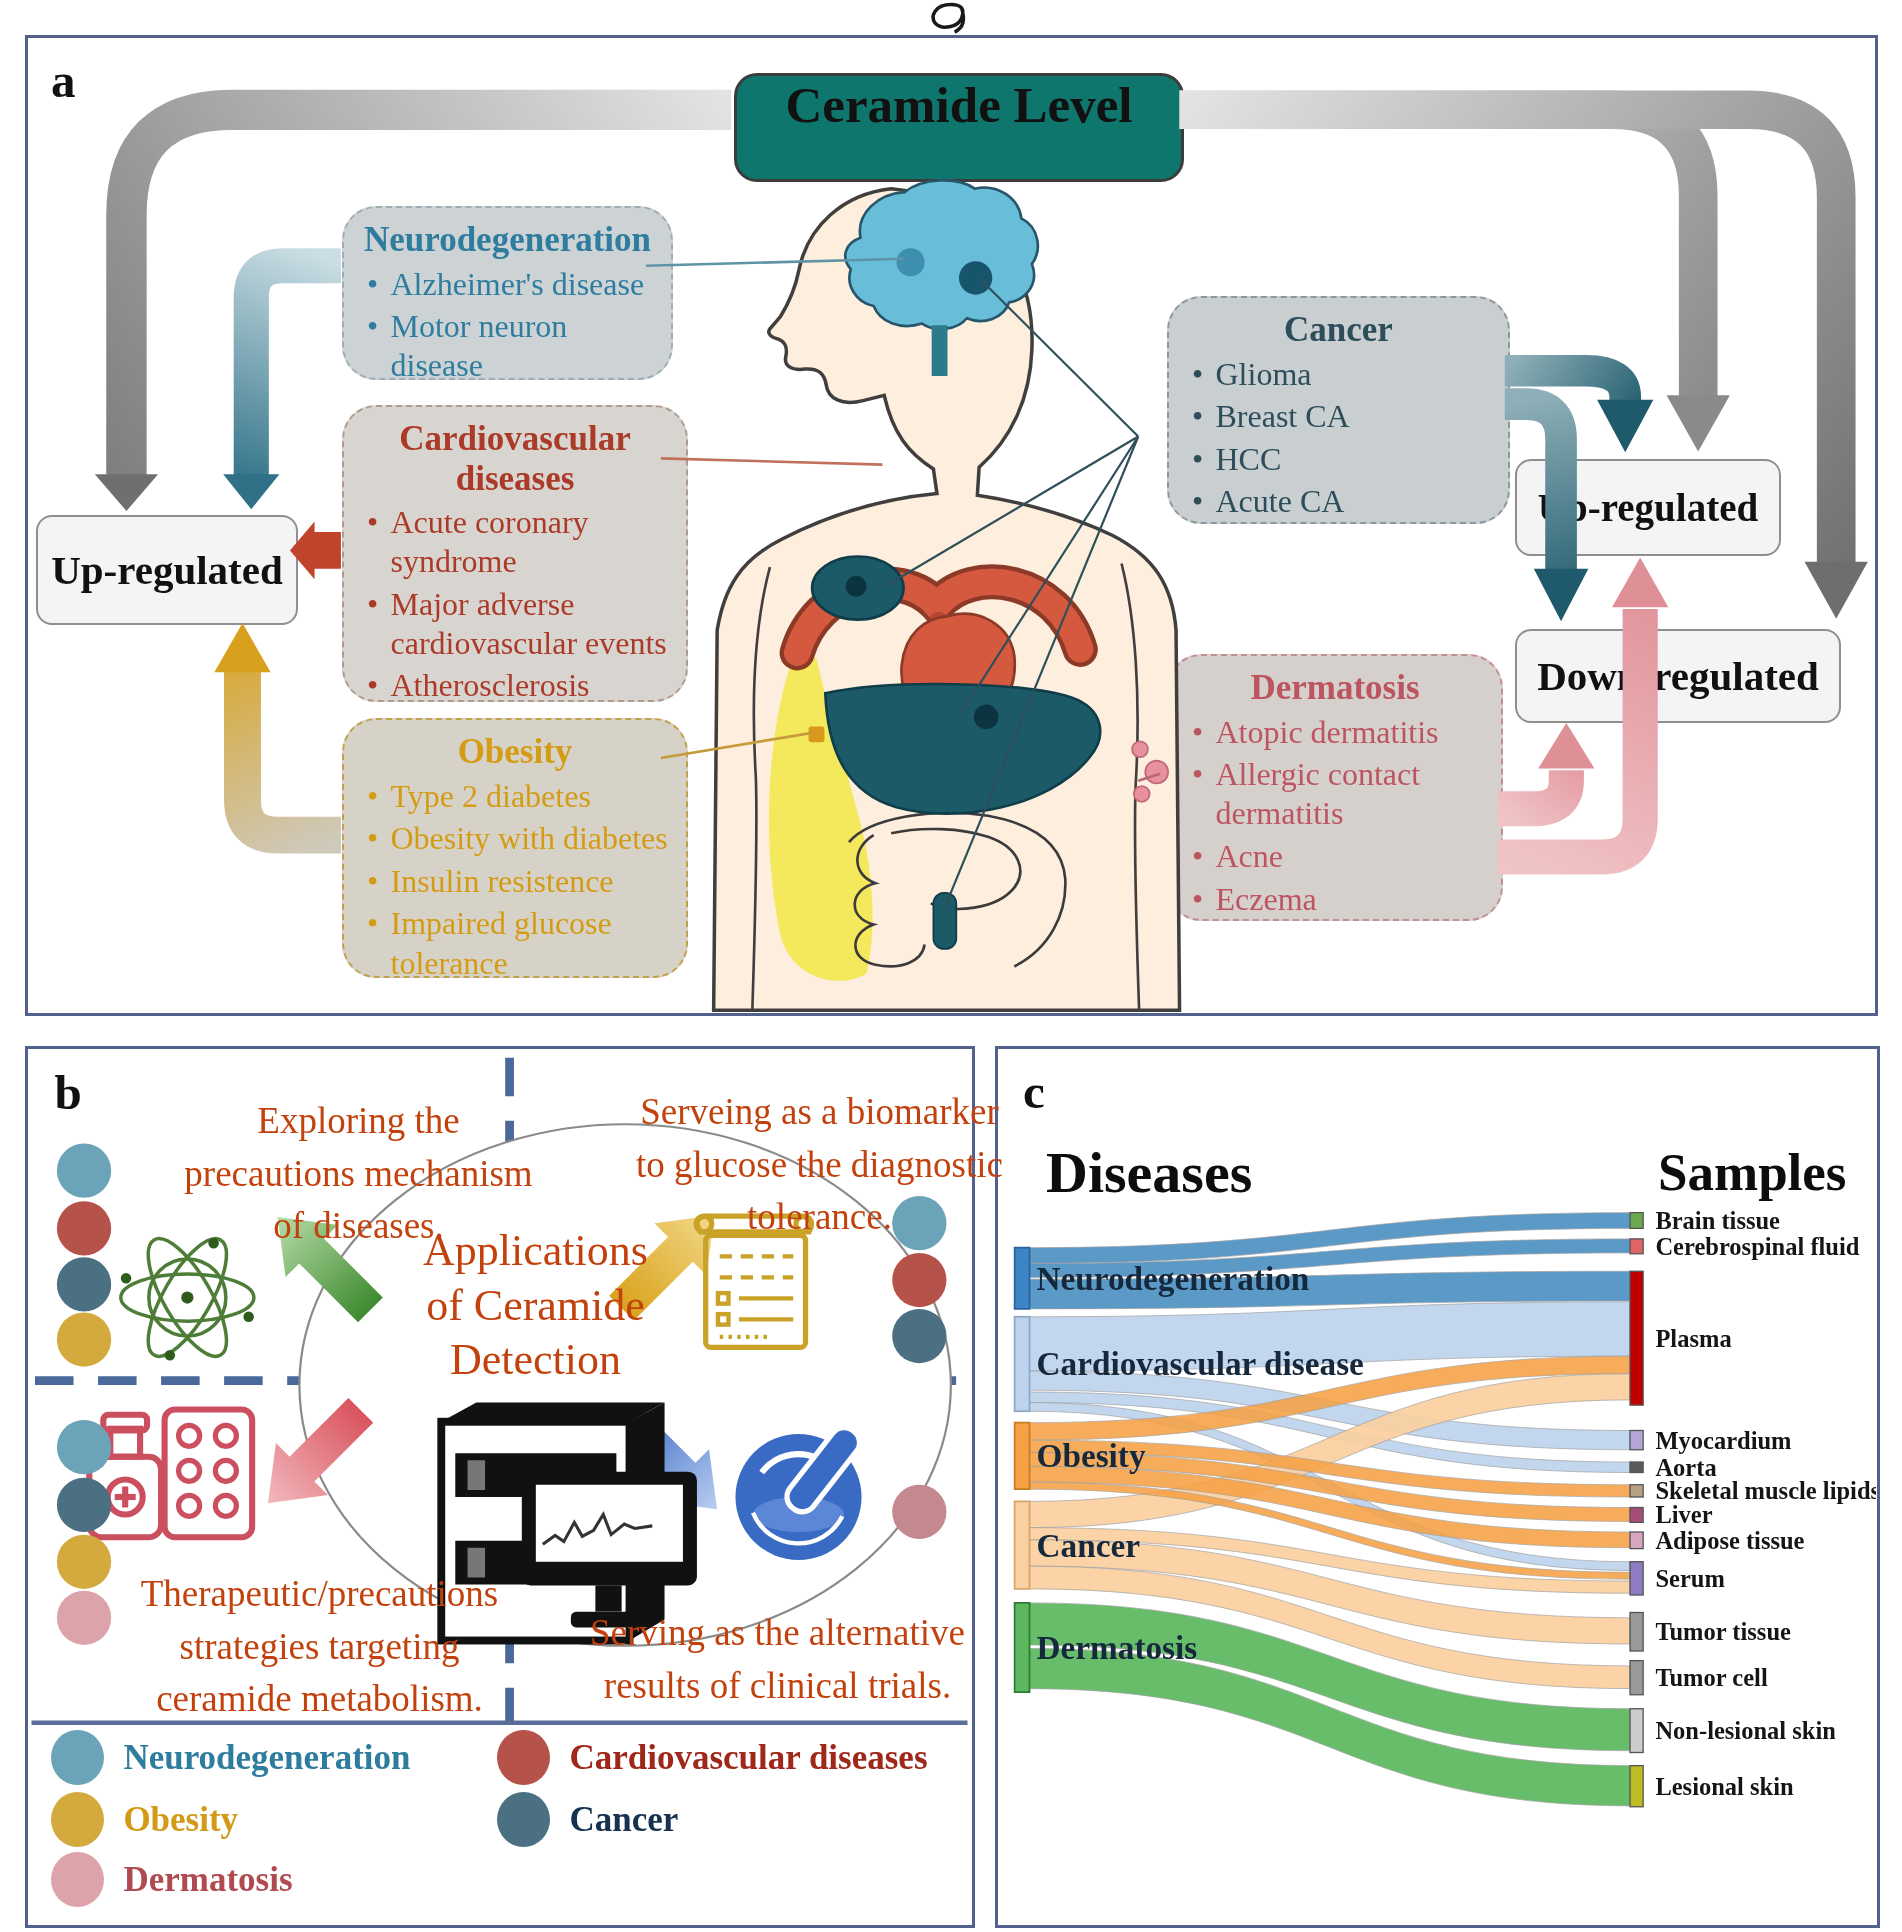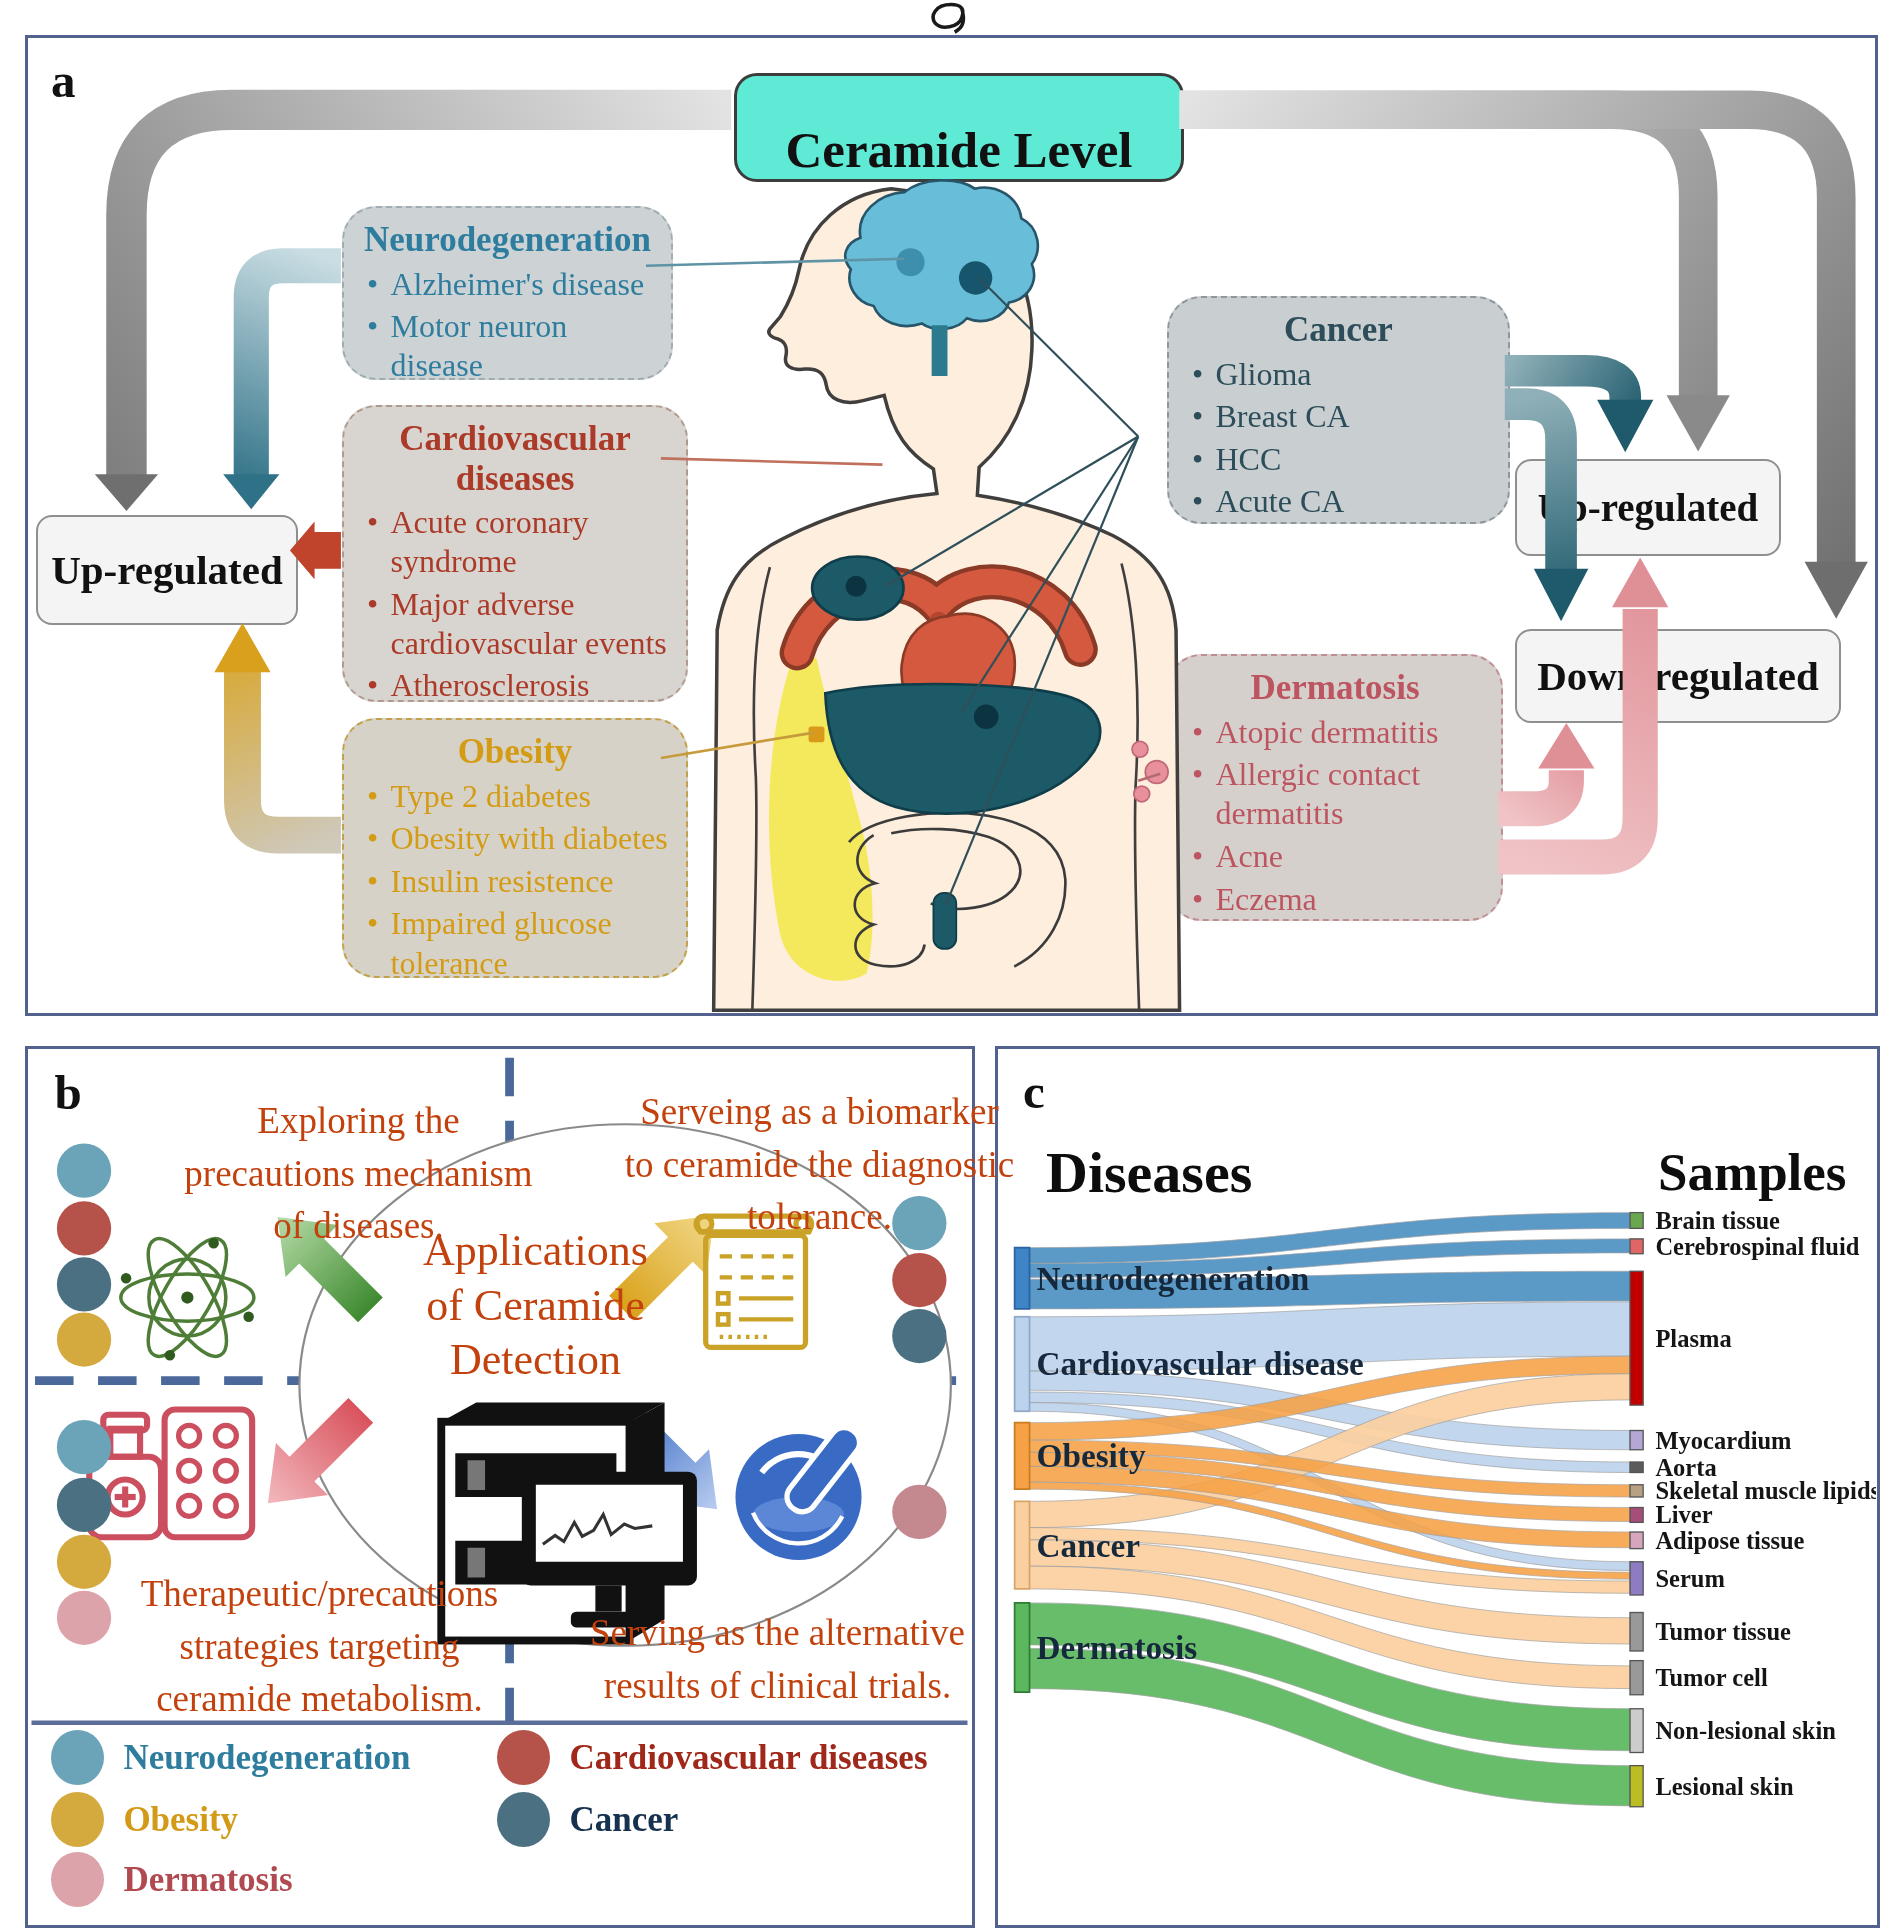--- a/index.html
+++ b/index.html
@@ -2,22 +2,22 @@
 <html style="font-size:14px"><head>
 <meta charset="utf-8">
 <style>
   html,body{margin:0;padding:0;background:#ffffff;}
   #page{position:relative;width:1902px;height:1933px;background:#fff;overflow:hidden;
         font-family:"Liberation Serif","DejaVu Serif",serif;color:#1a1a1a;}
   .panel{position:absolute;border:3.5px solid #53618e;background:#fff;box-sizing:border-box;}
   .plabel{position:absolute;font-weight:bold;font-size:49px;color:#111;line-height:1;}
   .absbox{position:absolute;box-sizing:border-box;}
   
-  .titlebox{background:#5eead4;border:3.5px solid #3c3c3c;border-radius:23px;
-            display:flex;align-items:flex-end;justify-content:center;
+  .titlebox{background:#0f766e;border:3.5px solid #3c3c3c;border-radius:23px;
+            display:flex;align-items:flex-start;justify-content:center;
             font-weight:bold;font-size:51px;color:#111;}
   .regbox{background:#f4f4f4;border:2.6px solid #8f8f8f;border-radius:16px;
           display:flex;align-items:center;justify-content:center;
           font-weight:bold;color:#111;z-index:3;}
   .dbox{border-radius:34px;padding:10.6px 17.6px 7px 17.6px;z-index:2;}
   .dbox h3{margin:1.8px 0 5.3px 0;text-align:center;font-size:35px;line-height:1.12;font-weight:bold;}
   .dbox ul{list-style:none;margin:0;padding:0 0 0 5.3px;}
   .dbox li{display:flex;gap:12.4px;font-size:32px;line-height:1.22;margin-bottom:3.5px;}
   .dbox .blt{flex:0 0 auto;}
   .b-neuro{background:#cdd2d4;border:2.6px dashed #9fadb3;color:#2e7d9e;}
@@ -395,21 +395,21 @@
 
     <div class="plabel" style="left:26.5px;top:19.4px;z-index:4;">b</div>
 
     <div class="qtext" style="left:110px;top:46px;width:441px;">
       <div>Exploring the</div>
       <div>precautions mechanism</div>
       <div>of diseases.</div>
     </div>
     <div class="qtext" style="left:571px;top:37px;width:441px;">
       <div>Serveing as a biomarker</div>
-      <div>to ceramide the diagnostic</div>
+      <div>to glucose the diagnostic</div>
       <div>tolerance.</div>
     </div>
     <div class="qtext" style="left:71px;top:519px;width:441px;">
       <div>Therapeutic/precautions</div>
       <div>strategies targeting</div>
       <div>ceramide metabolism.</div>
     </div>
     <div class="qtext" style="left:529px;top:558px;width:441px;">
       <div>Serving as the alternative</div>
       <div>results of clinical trials.</div>

